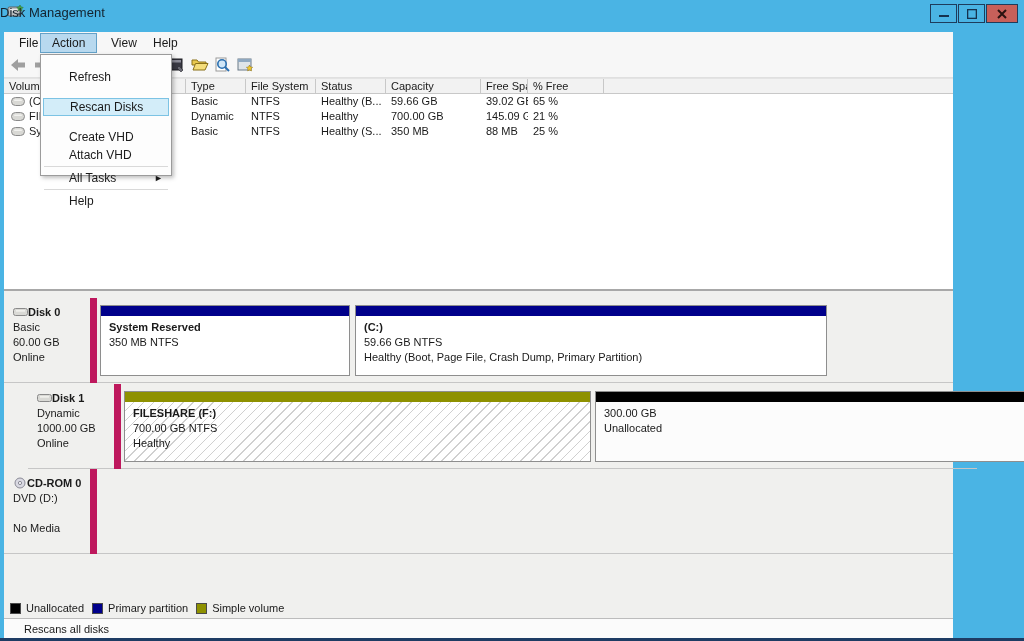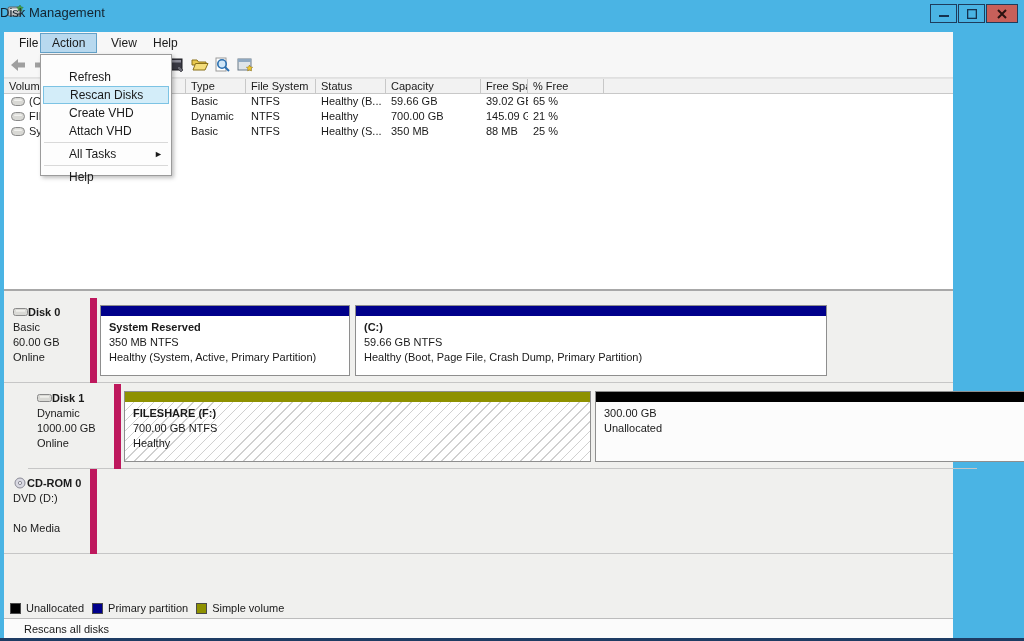--- a/index.html
+++ b/index.html
@@ -67,21 +67,21 @@
   .legend-item { white-space:nowrap; }
 
   .statusbar { position:absolute; left:0; top:586px; width:100%; height:21px; background:#fbfbfb;
                border-top:1px solid #bcbcbc; font-size:11px; color:#1a1a1a; line-height:20px; padding-left:20px; }
 
   
   .dropdown { position:absolute; left:36px; top:22px; width:132px; height:122px; background:#fdfdfd;
               border:1px solid #9b9b9b; box-shadow:2px 2px 4px rgba(0,0,0,0.25); z-index:10;
               font-size:12px; color:#1a1a1a; padding-top:13px; }
   .dd-item { position:relative; height:18px; line-height:18px; padding-left:28px; white-space:nowrap; }
-  .dd-item.highlight { background:#d3edf9; border:1px solid #7cc3e4; line-height:16px; margin:0 2px; padding-left:26px; }
+  .dd-item.highlight { background:#d3edf9; border:1px solid #7cc3e4; line-height:16px; margin:12px 2px; padding-left:26px; }
   .dd-sep { height:1px; background:#d9d9d9; margin:2px 3px; }
   .dd-arrow { position:absolute; right:8px; top:0; font-size:9px; }
 </style>
 </head>
 <body>
 
 <div class="window">
 
   <div class="titlebar">
     <span class="title-icon">
@@ -220,21 +220,20 @@
                 </svg></span><span>Disk 0</span></div>
           <div>Basic</div>
           <div>60.00 GB</div>
           <div>Online</div>
         </div>
         <div class="part p-sysres">
           <div class="part-bar" style="background: rgb(0, 0, 139);"></div>
           <div class="part-body">
             <div class="part-label">System Reserved</div>
             <div>350 MB NTFS</div>
-            <div>Healthy (System, Active, Primary Partition)</div>
           </div>
         </div>
         <div class="part p-cdrive">
           <div class="part-bar" style="background: rgb(0, 0, 139);"></div>
           <div class="part-body">
             <div class="part-label">(C:)</div>
             <div>59.66 GB NTFS</div>
             <div>Healthy (Boot, Page File, Crash Dump, Primary Partition)</div>
           </div>
         </div>

